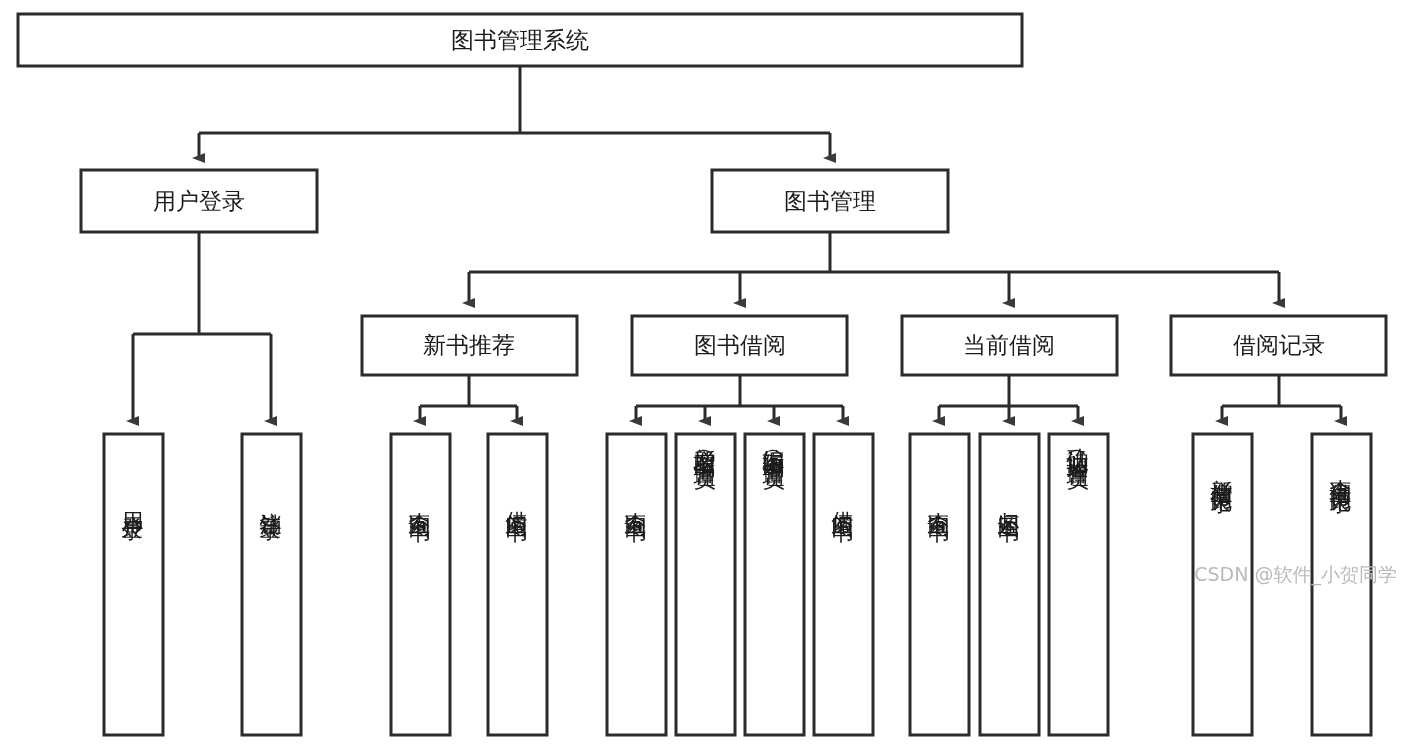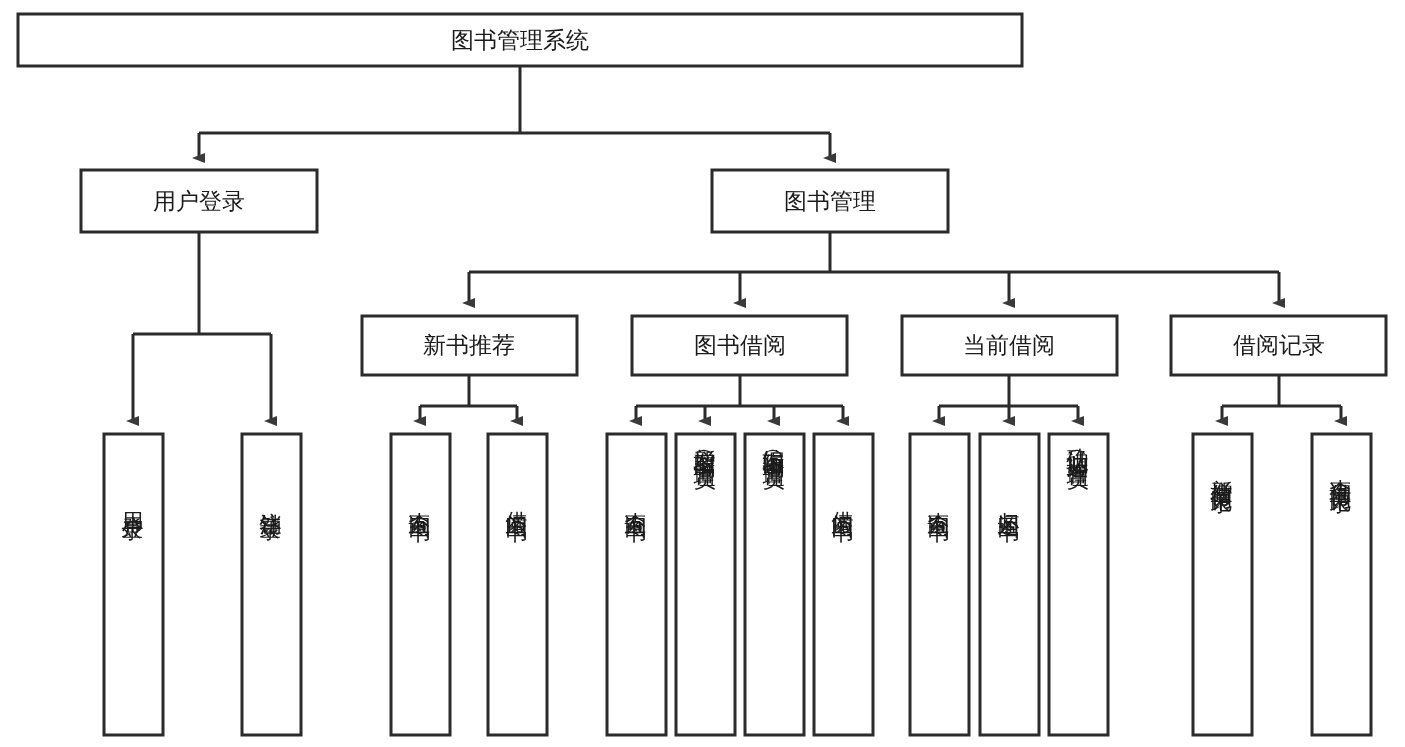--- a/index.html
+++ b/index.html
@@ -215,14 +215,15 @@
       <rect class="node-rect" x="1193" y="434" width="59" height="301"></rect>
       <text class="node-label-v" x="1222" y="470">新增借阅记录</text>
     </g>
     <g>
       <rect class="node-rect" x="1312" y="434" width="59" height="301"></rect>
       <text class="node-label-v" x="1341" y="470">查询借阅记录</text>
     </g>
 
   </svg>
 
+  <div class="watermark-text">CSDN @软件_小贺同学</div>
 
 </div>
 
 </body></html>

